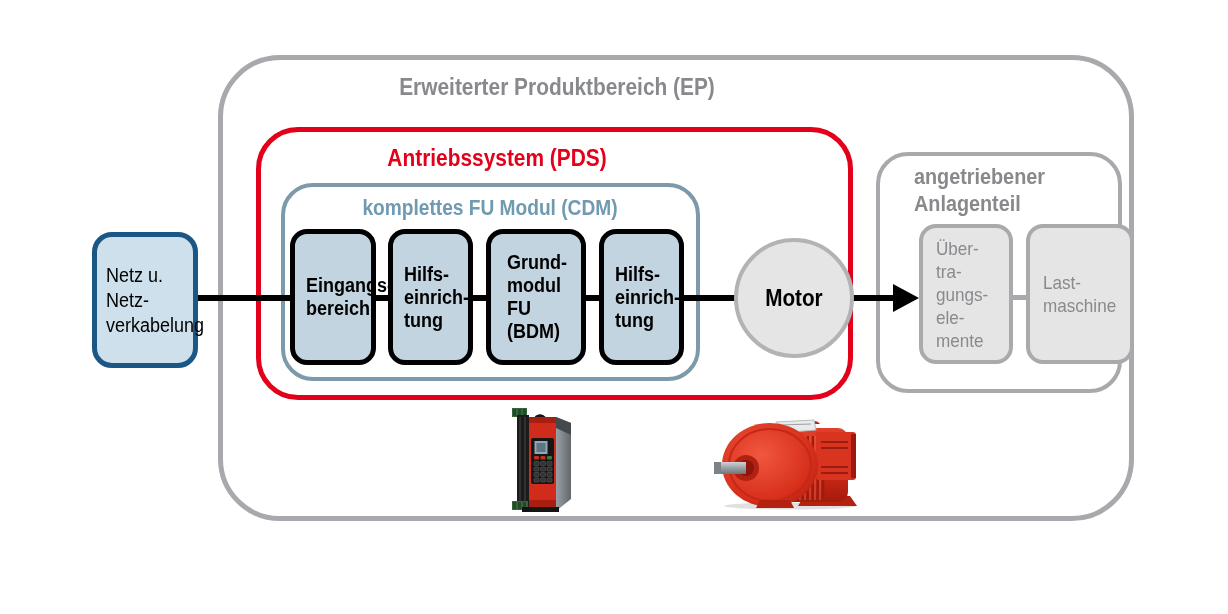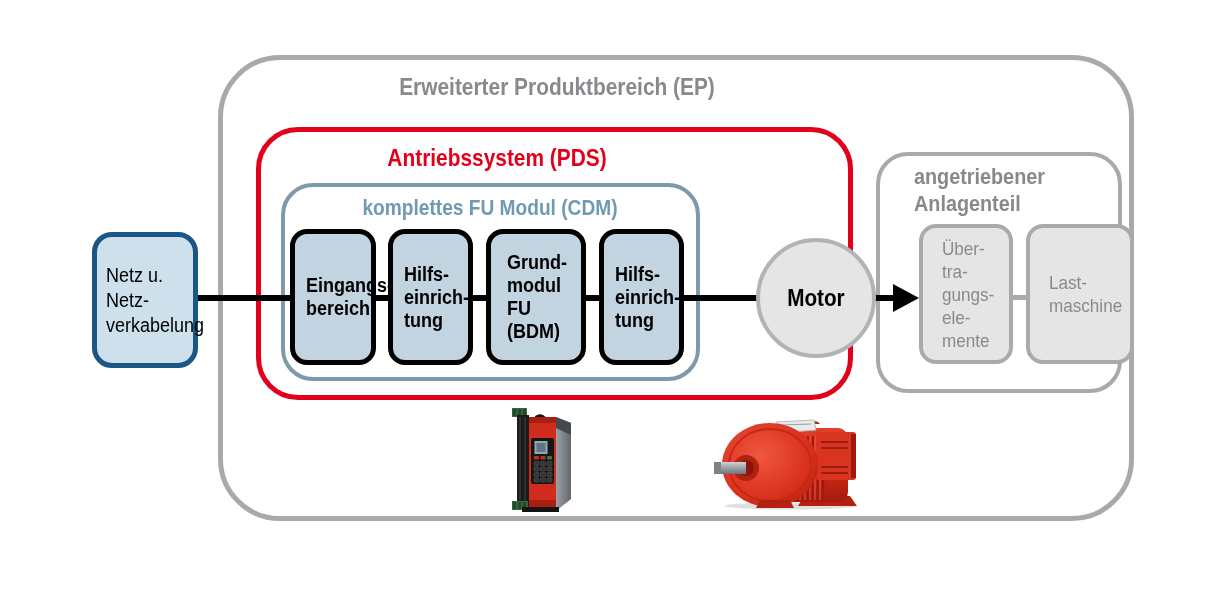--- a/index.html
+++ b/index.html
@@ -32,26 +32,26 @@
   .node-label{white-space:pre-line;transform:scaleX(0.9);transform-origin:left center;}
   .module{border:5px solid #000;border-radius:17px;background:var(--light-blue-fill);
     font-size:20px;font-weight:bold;color:#000;line-height:23px;padding-left:11px;}
   .m1{left:290px;top:229px;width:86px;height:136px;}
   .m2{left:388px;top:229px;width:85px;height:136px;}
   .m3{left:486px;top:229px;width:100px;height:136px;padding-left:16px;align-items:center;}
   .m4{left:599px;top:229px;width:85px;height:136px;}
   .mains-node{left:92px;top:232px;width:106px;height:136px;border:5px solid var(--navy-border);
     border-radius:20px;background:var(--lighter-blue-fill);font-size:20px;font-weight:normal;
     color:#000;line-height:25px;padding-left:9px;}
-  .motor-node{left:756px;top:238px;width:120px;height:120px;border-radius:50%;
+  .motor-node{left:734px;top:238px;width:120px;height:120px;border-radius:50%;
     border:4px solid var(--motor-border);background:var(--light-gray-fill);
     justify-content:center;font-size:23px;font-weight:bold;color:#000;}
   .motor-node .node-label{transform:scaleX(0.9);transform-origin:center center;}
   .driven-item{border:4px solid var(--gray-item-border);border-radius:17px;background:var(--light-gray-fill);
-    font-size:19px;font-weight:400;color:var(--gray-item-text);line-height:23px;padding-left:19px;}
+    font-size:19px;font-weight:400;color:var(--gray-item-text);line-height:23px;padding-left:13px;}
   .d1{left:919px;top:224px;width:94px;height:140px;}
   .d2{left:1026px;top:224px;width:108px;height:140px;}
   
   .photo{position:absolute;}
   .inverter-photo{left:504px;top:402px;}
   .motor-photo{left:712px;top:412px;}
 </style>
 </head>
 <body>
 

